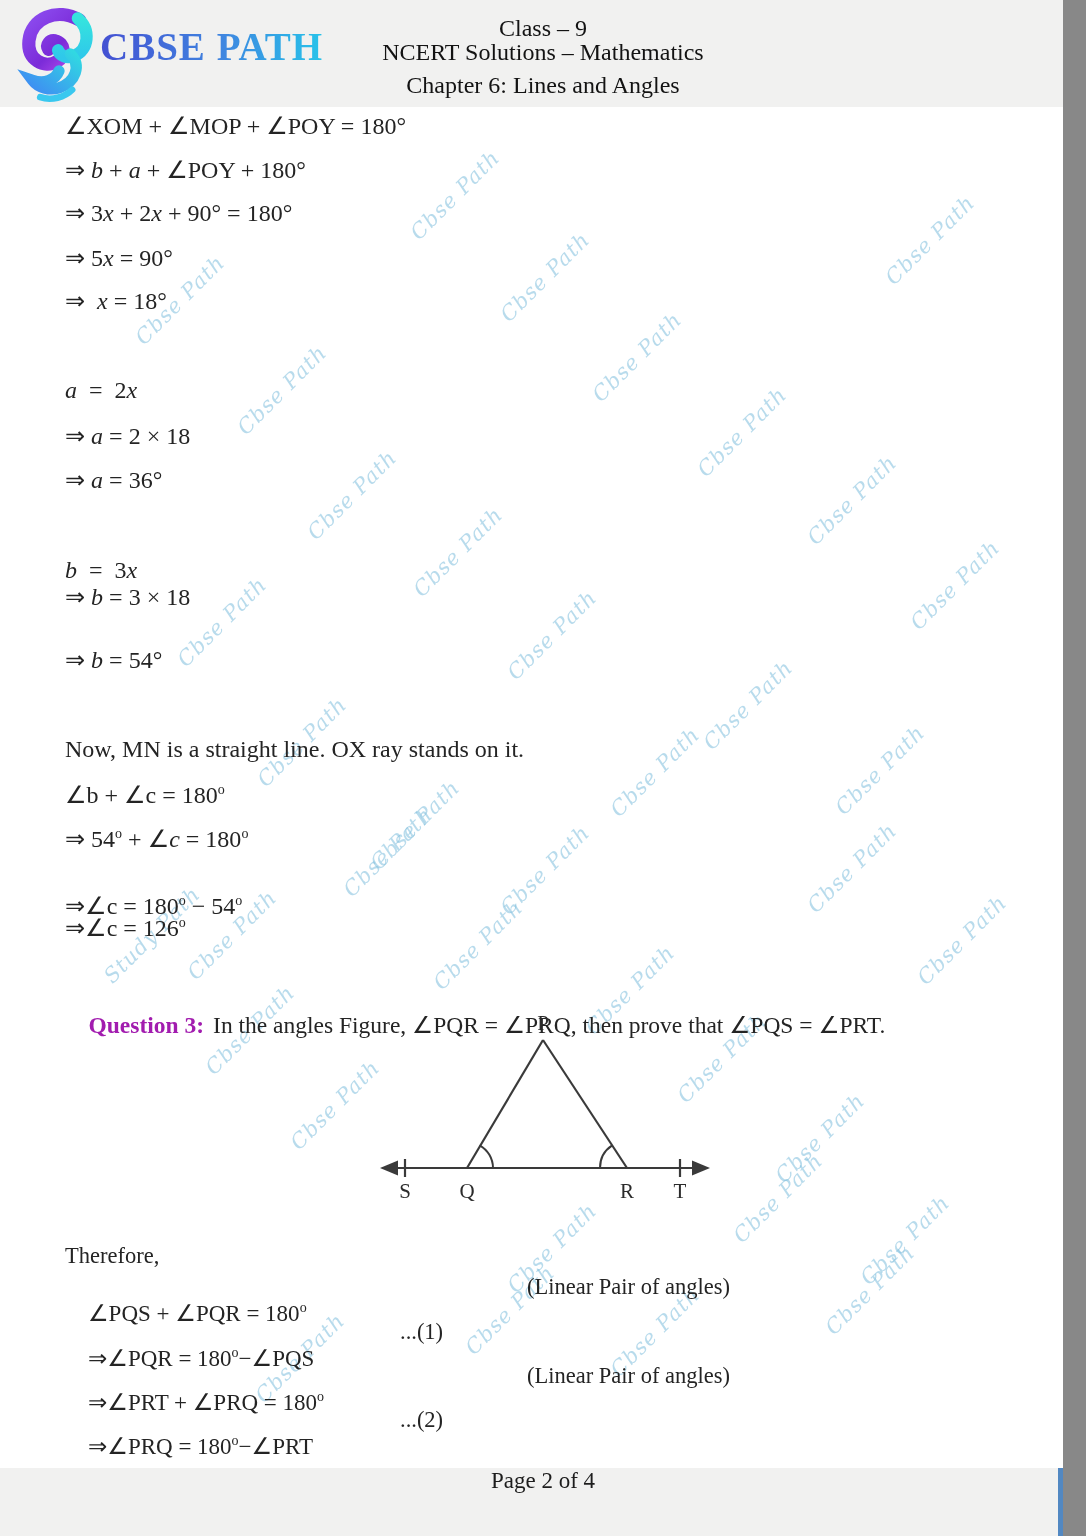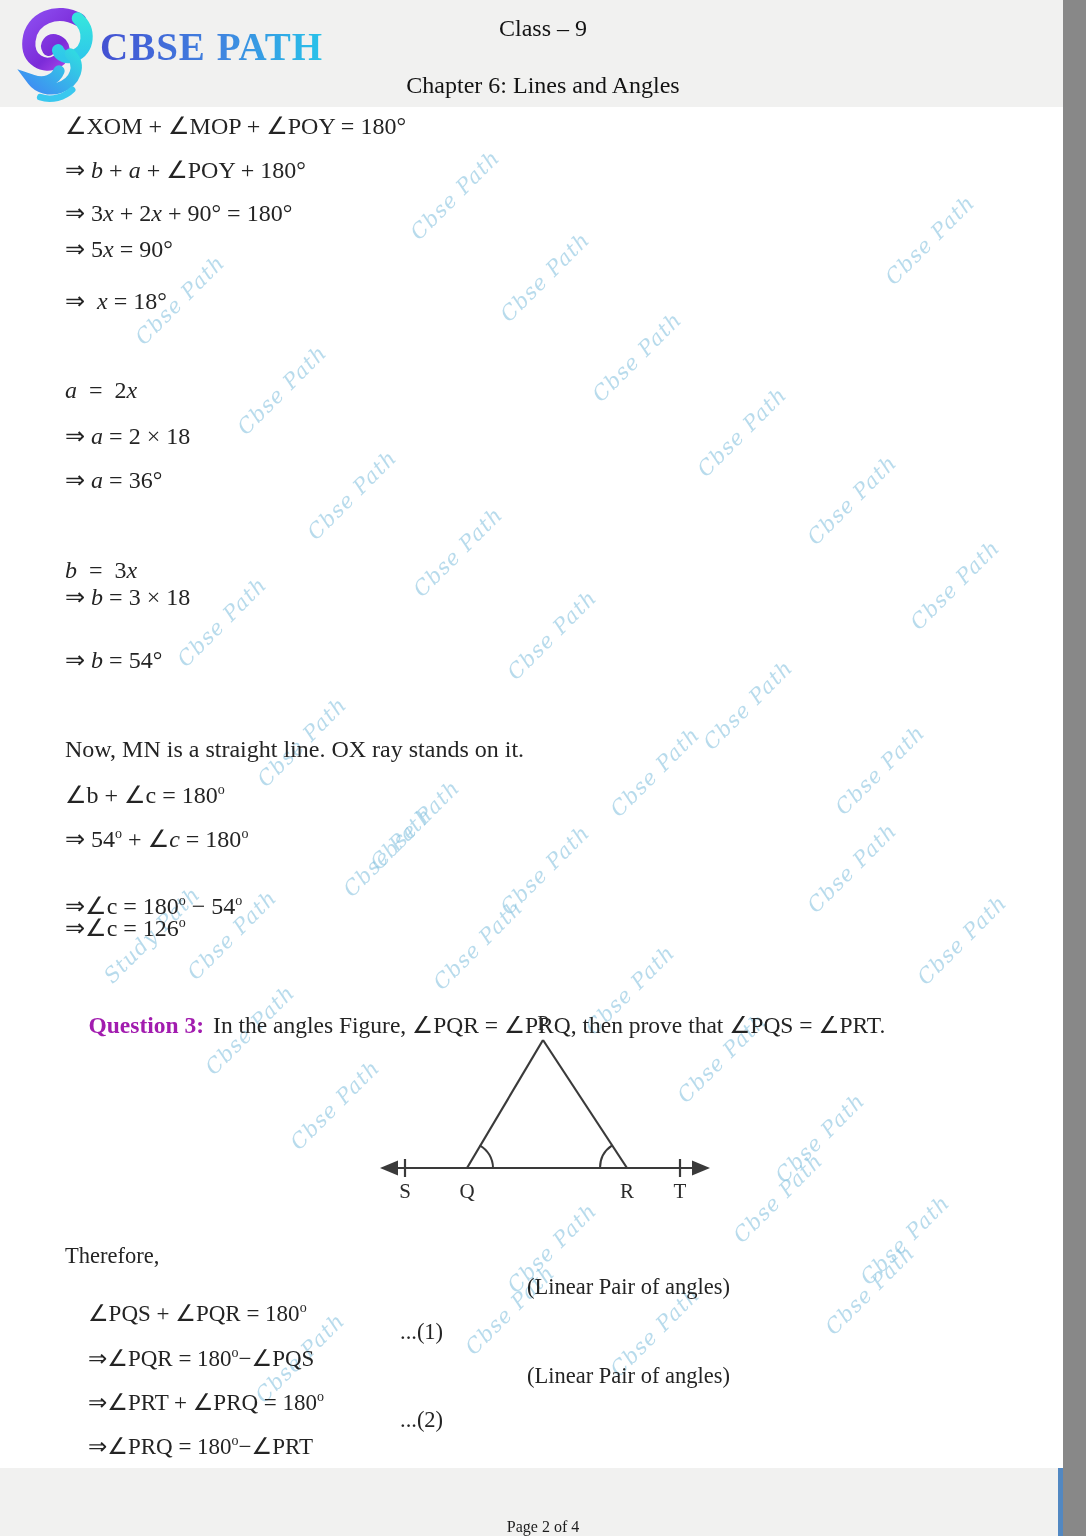--- a/index.html
+++ b/index.html
@@ -27,21 +27,21 @@
   .para{position:absolute;left:65px;font-size:22.5px;color:#242424;white-space:pre;}
   .qlabel{color:#a21caf;font-weight:bold;margin-right:9px;}
   .slabel{color:#2f8b3a;font-weight:bold;margin-right:9px;}
   .note{position:absolute;top:0;font-size:22.5px;white-space:pre;}
   .note-far{left:462px;} .note-near{left:335px;}
   
   .figure{position:absolute;left:378px;top:1008px;}
   .figure text{font-family:"Liberation Serif",serif;font-size:21px;fill:#2b2b2b;}
   
   .footer{position:absolute;left:0;top:1468px;width:1086px;height:68px;background:#f1f1f0;
-          display:flex;align-items:flex-end;justify-content:center;font-size:16px;color:#1d1d1d;}
+          display:flex;align-items:flex-start;justify-content:center;font-size:23px;color:#1d1d1d;}
   .footer-bar{position:absolute;right:0;top:1468px;width:5px;height:68px;background:#5288c2;}
 </style>
 </head>
 <body>
 
 <div id="page">
 
   <div class="header">
     <svg class="logo-icon" width="94" height="98" viewBox="0 0 100 104">
       <defs>
@@ -59,20 +59,21 @@
             <stop offset="1" stop-color="#3e8ff2"></stop>
         </linearGradient>
       </defs>
       <path d="M 72 16 C 48 2 20 14 18 38 C 16 58 34 68 48 60 C 58 54 56 40 46 38 C 40 37 36 42 39 47" fill="none" stroke="url(#gpur)" stroke-width="14" stroke-linecap="round"></path>
       <path d="M 70 14 C 84 26 82 48 66 54 C 58 57 51 54 49 48" fill="none" stroke="url(#gcy1)" stroke-width="13" stroke-linecap="round"></path>
       <path d="M 62 52 C 74 64 68 82 50 88 C 40 91 28 88 22 80 C 34 84 46 80 50 70" fill="none" stroke="url(#gcy2)" stroke-width="12" stroke-linecap="round"></path>
       <path d="M 30 98 C 42 102 56 98 64 90" fill="none" stroke="#3ac8ef" stroke-width="7" stroke-linecap="round"></path>
     </svg>
     <div class="logo-text">CBSE PATH</div>
     <div class="h-line h1">Class – 9</div>
+    <div class="h-line h2">NCERT Solutions – Mathematics</div>
     <div class="h-line h3">Chapter 6: Lines and Angles</div>
   </div>
 
   <div id="wm-layer">
       <span class="wm" style="left: 455px; top: 195px;">Cbse Path</span>
       <span class="wm" style="left: 545px; top: 277px;">Cbse Path</span>
       <span class="wm" style="left: 637px; top: 357px;">Cbse Path</span>
       <span class="wm" style="left: 930px; top: 240px;">Cbse Path</span>
       <span class="wm" style="left: 180px; top: 300px;">Cbse Path</span>
       <span class="wm" style="left: 282px; top: 390px;">Cbse Path</span>
@@ -105,21 +106,21 @@
       <span class="wm" style="left: 510px; top: 1310px;">Cbse Path</span>
       <span class="wm" style="left: 655px; top: 1332px;">Cbse Path</span>
       <span class="wm" style="left: 300px; top: 1358px;">Cbse Path</span>
       <span class="wm" style="left: 870px; top: 1290px;">Cbse Path</span>
       <span class="wm" style="left: 152px; top: 935px;">Study Path</span>
     </div>
 
   <div class="eq" style="top:112px">∠XOM + ∠MOP + ∠POY = 180°</div>
   <div class="eq" style="top:156px">⇒ <i>b</i> + <i>a</i> + ∠POY + 180°</div>
   <div class="eq" style="top:199px">⇒ 3<i>x</i> + 2<i>x</i> + 90° = 180°</div>
-  <div class="eq" style="top:235px">⇒ 5<i>x</i> = 90°</div>
+  <div class="eq" style="top:244px">⇒ 5<i>x</i> = 90°</div>
   <div class="eq" style="top:287px">⇒  <i>x</i> = 18°</div>
 
   <div class="eq" style="top:377px"><i>a</i>  =  2<i>x</i></div>
   <div class="eq" style="top:422px">⇒ <i>a</i> = 2 × 18</div>
   <div class="eq" style="top:466px">⇒ <i>a</i> = 36°</div>
 
   <div class="eq" style="top:557px"><i>b</i>  =  3<i>x</i></div>
   <div class="eq" style="top:583px">⇒ <i>b</i> = 3 × 18</div>
   <div class="eq" style="top:646px">⇒ <i>b</i> = 54°</div>
 

